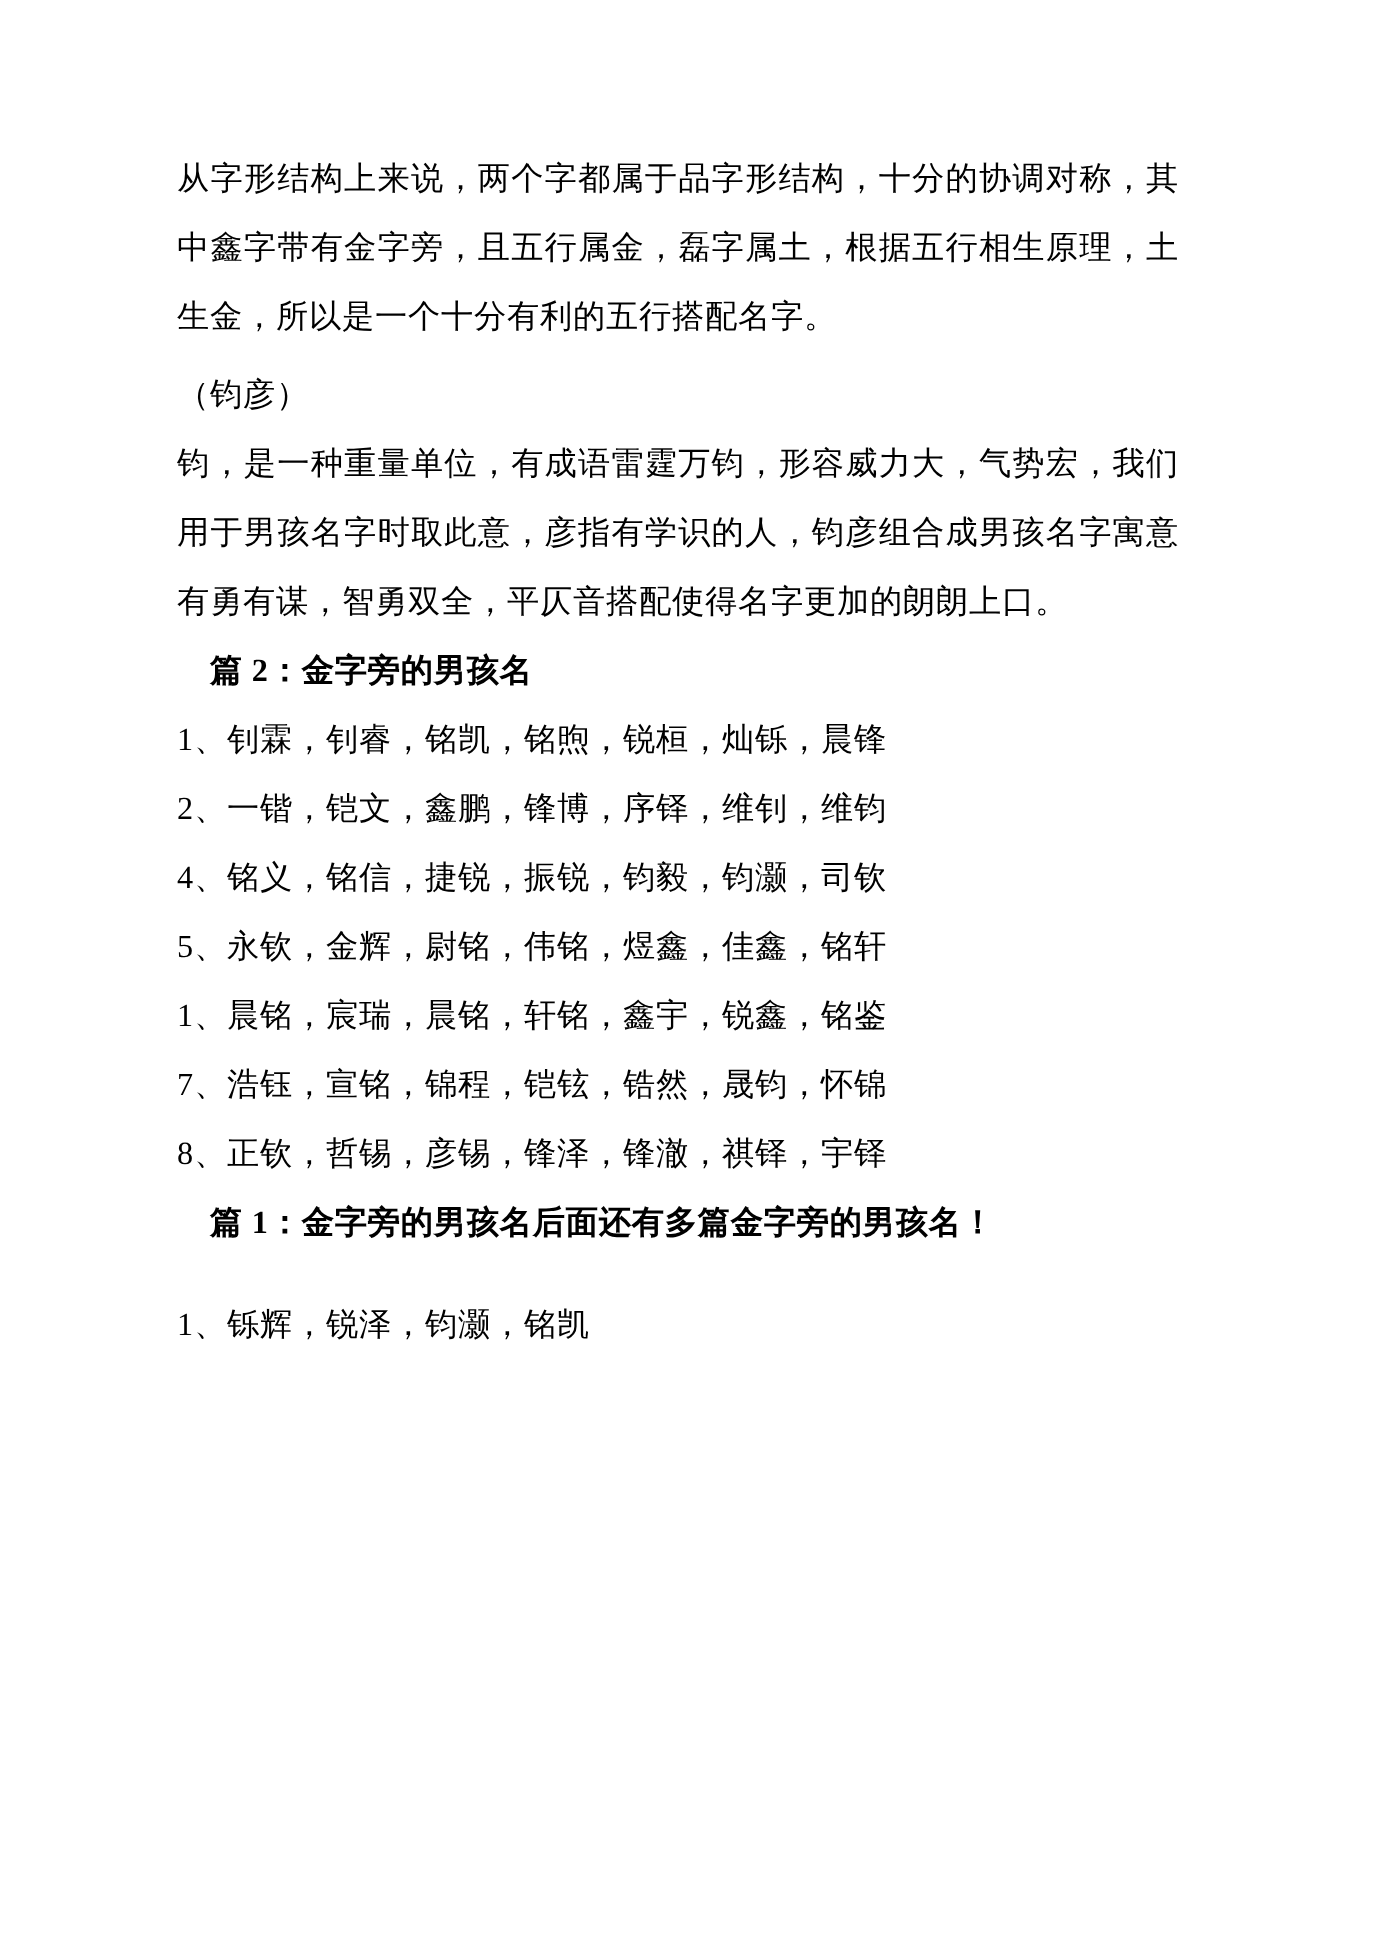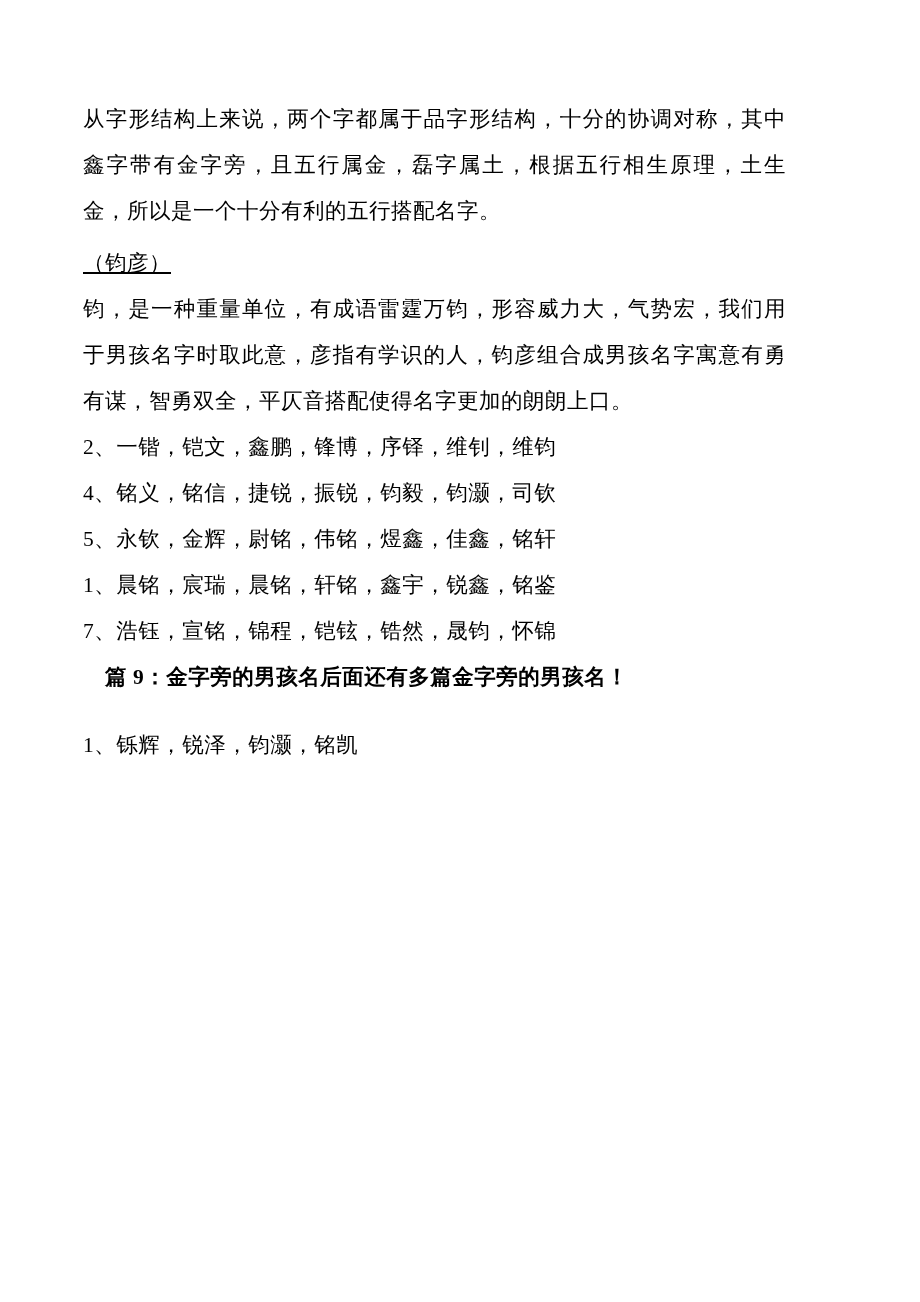--- a/index.html
+++ b/index.html
@@ -12,37 +12,36 @@
     height: 1302px;
     font-family: "Liberation Serif", "DejaVu Serif", serif;
     color: #000000;
     overflow: hidden;
   }
   .page {
     position: relative;
     width: 920px;
     height: 1302px;
     box-sizing: border-box;
-    padding: 96px 134px 0 83px;
+    padding: 96px 134px 0 118px;
   }
   .para {
     font-size: 21.5px;
     line-height: 46px;
     letter-spacing: 0.5px;
     text-align: justify;
     margin: 0;
     word-break: break-all;
   }
   .line {
     font-size: 21.5px;
     line-height: 46px;
     letter-spacing: 0.5px;
     margin: 0;
     white-space: nowrap;
-    text-decoration: underline;
   }
   .heading {
     font-size: 21.5px;
     line-height: 46px;
     letter-spacing: 0.5px;
     margin: 0;
     padding-left: 22px;
     white-space: nowrap;
   }
   .spacer-sm { height: 6px; }
@@ -61,26 +60,29 @@
 <div class="page">
 
   <p class="para">从字形结构上来说，两个字都属于品字形结构，十分的协调对称，其中鑫字带有金字旁，且五行属金，磊字属土，根据五行相生原理，土生金，所以是一个十分有利的五行搭配名字。</p>
 
   <div class="spacer-sm"></div>
 
   <p class="line">（钧彦）</p>
 
   <p class="para">钧，是一种重量单位，有成语雷霆万钧，形容威力大，气势宏，我们用于男孩名字时取此意，彦指有学识的人，钧彦组合成男孩名字寓意有勇有谋，智勇双全，平仄音搭配使得名字更加的朗朗上口。</p>
 
+  <h2 class="heading">篇 2：金字旁的男孩名</h2>
 
+  <p class="list-line">1、钊霖，钊睿，铭凯，铭煦，锐桓，灿铄，晨锋</p>
   <p class="list-line">2、一锴，铠文，鑫鹏，锋博，序铎，维钊，维钧</p>
   <p class="list-line">4、铭义，铭信，捷锐，振锐，钧毅，钧灏，司钦</p>
   <p class="list-line">5、永钦，金辉，尉铭，伟铭，煜鑫，佳鑫，铭轩</p>
   <p class="list-line">1、晨铭，宸瑞，晨铭，轩铭，鑫宇，锐鑫，铭鉴</p>
   <p class="list-line">7、浩钰，宣铭，锦程，铠铉，锆然，晟钧，怀锦</p>
+  <p class="list-line">8、正钦，哲锡，彦锡，锋泽，锋澈，祺铎，宇铎</p>
 
-  <h2 class="heading">篇 9：金字旁的男孩名后面还有多篇金字旁的男孩名！</h2>
+  <h2 class="heading">篇 1：金字旁的男孩名后面还有多篇金字旁的男孩名！</h2>
 
   <div class="spacer-md"></div>
 
   <p class="list-line">1、铄辉，锐泽，钧灏，铭凯</p>
 
 </div>
 
 </body></html>

